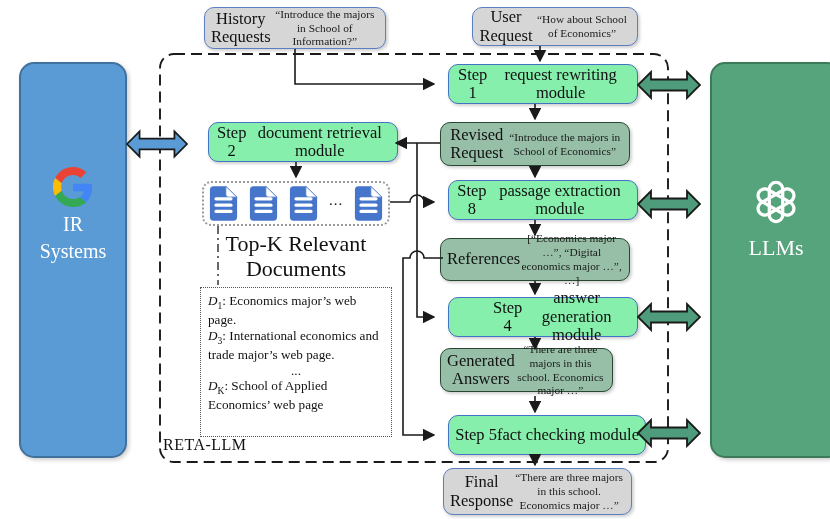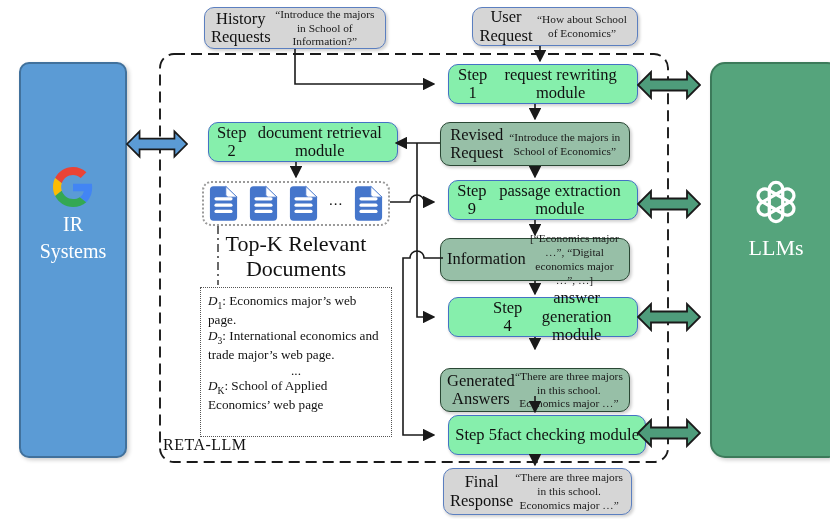--- a/index.html
+++ b/index.html
@@ -44,21 +44,21 @@
   .panel-llm{background:#55A47C;border:2px solid #3C7A5A;}
   .panel .pline{font-size:20px;line-height:1.35;}
   .panel .pline-big{font-size:22px;margin-top:8px;}
   .overlay{position:absolute;left:0;top:0;z-index:6;pointer-events:none;}
 </style>
 </head>
 <body>
 
 <div class="stage">
 
-  <div class="panel panel-ir" style="left:19px;top:62px;width:108px;height:396px;padding-bottom:88px;border-radius:10px;">
+  <div class="panel panel-ir" style="left:19px;top:62px;width:108px;height:396px;padding-bottom:88px;">
     <svg width="40" height="40" viewBox="0 0 48 48" style="margin-bottom:4px;">
       <path fill="#EA4335" d="M24 9.5c3.54 0 6.71 1.22 9.21 3.6l6.85-6.85C35.9 2.38 30.47 0 24 0 14.62 0 6.51 5.38 2.56 13.22l7.98 6.19C12.43 13.72 17.74 9.5 24 9.5z"></path>
       <path fill="#4285F4" d="M46.98 24.55c0-1.57-.15-3.09-.38-4.55H24v9.02h12.94c-.58 2.96-2.26 5.48-4.78 7.18l7.73 6c4.51-4.18 7.09-10.36 7.09-17.65z"></path>
       <path fill="#FBBC05" d="M10.53 28.59c-.48-1.45-.76-2.99-.76-4.59s.27-3.14.76-4.59l-7.98-6.19C.92 16.46 0 20.12 0 24c0 3.88.92 7.54 2.56 10.78l7.97-6.19z"></path>
       <path fill="#34A853" d="M24 48c6.48 0 11.93-2.13 15.89-5.81l-7.73-6c-2.15 1.45-4.92 2.3-8.16 2.3-6.26 0-11.57-4.22-13.47-9.91l-7.98 6.19C6.51 42.62 14.62 48 24 48z"></path>
     </svg>
     <div class="pline">IR</div>
     <div class="pline">Systems</div>
   </div>
 
@@ -92,35 +92,35 @@
     <div class="title">Step 2</div>
     <div class="subtitle">document retrieval module</div>
   </div>
 
   <div class="box green" style="left:440px;top:122px;width:190px;height:44px;">
     <div class="title">Revised Request</div>
     <div class="quote">“Introduce the majors in School of Economics”</div>
   </div>
 
   <div class="box peach" style="left:440px;top:180px;width:190px;height:40px;">
-    <div class="title">Step 9</div>
+    <div class="title">Step 8</div>
     <div class="subtitle">passage extraction module</div>
   </div>
 
   <div class="box green" style="left:440px;top:238px;width:190px;height:43px;">
-    <div class="title">Information</div>
+    <div class="title">References</div>
     <div class="quote">[“Economics major …”, “Digital economics major …”, …]</div>
   </div>
 
   <div class="box peach" style="left:440px;top:297px;width:190px;height:40px;padding-left:44px;">
     <div class="title">Step 4</div>
     <div class="subtitle">answer generation module</div>
   </div>
 
-  <div class="box green" style="left:440px;top:368px;width:190px;height:44px;">
+  <div class="box green" style="left:440px;top:348px;width:173px;height:44px;">
     <div class="title">Generated Answers</div>
     <div class="quote">“There are three majors in this school. Economics major …”</div>
   </div>
 
   <div class="box peach" style="left:440px;top:415px;width:198px;height:40px;">
     <div class="title">Step 5</div>
     <div class="subtitle">fact checking module</div>
   </div>
 
   <div class="box gray" style="left:443px;top:468px;width:189px;height:47px;">

